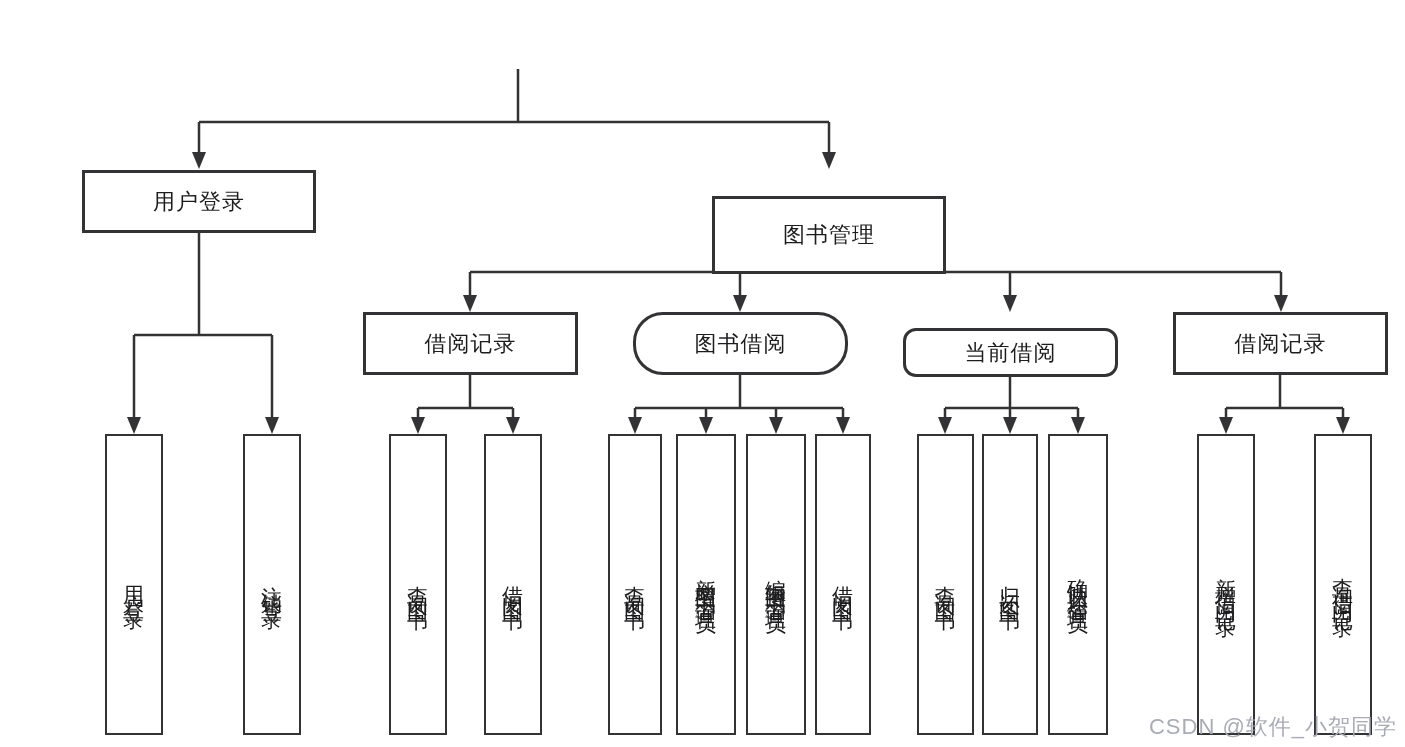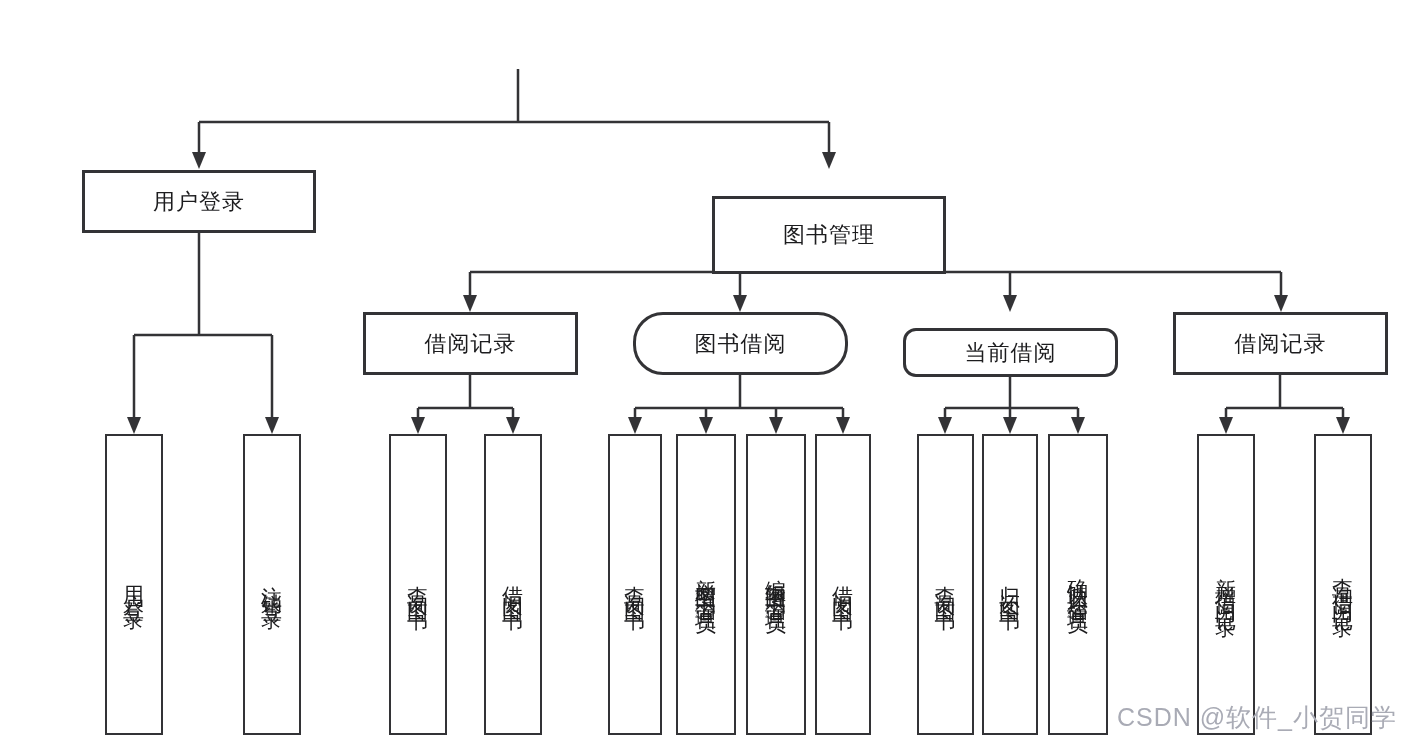--- a/index.html
+++ b/index.html
@@ -38,23 +38,23 @@
     writing-mode: vertical-rl;
     text-orientation: mixed;
     font-size: 21px;
     letter-spacing: 8px;
     line-height: 1;
   }
   .v-node.long { letter-spacing: 5px; }
   .watermark {
     position: absolute;
     right: 8px;
-    bottom: 13px;
+    bottom: 5px;
     z-index: 3;
-    font-size: 25px;
+    font-size: 22px;
     color: #a9abb5;
     letter-spacing: 1px;
     white-space: nowrap;
   }
 </style>
 </head>
 <body>
 
 <div class="canvas">
 

